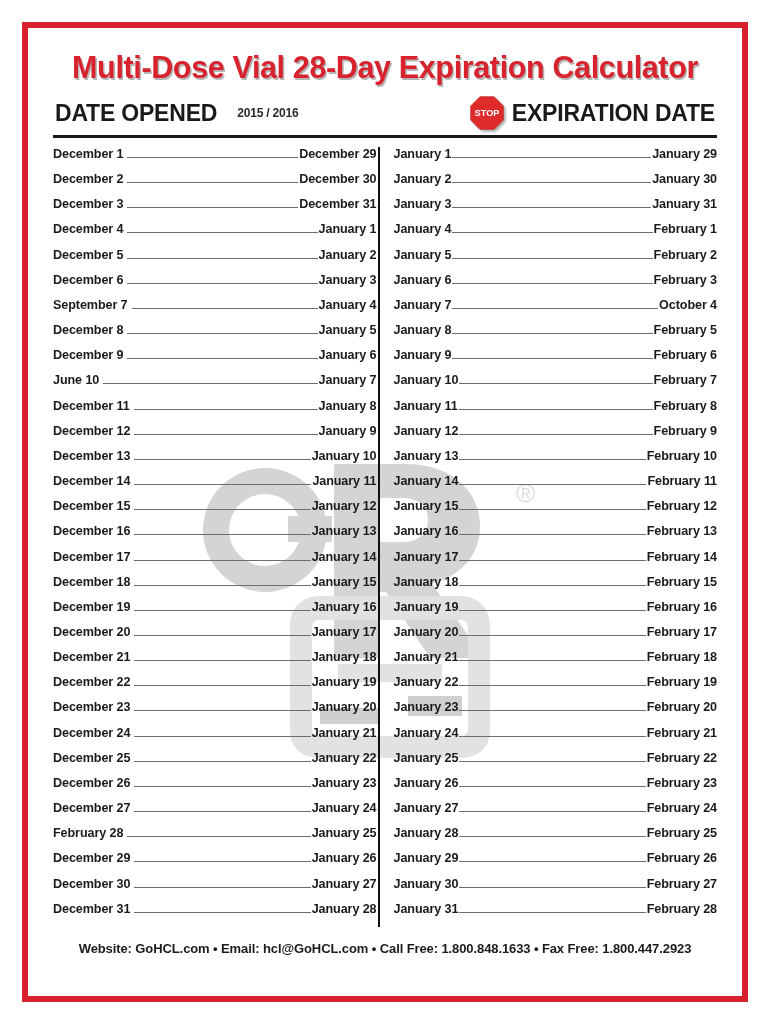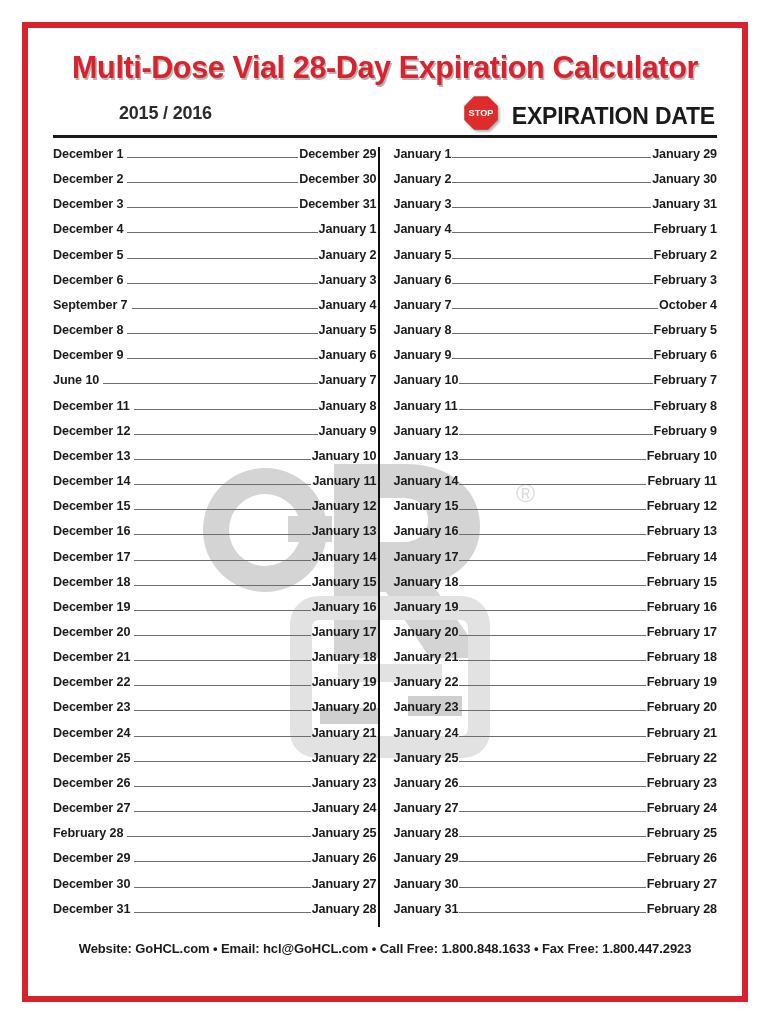--- a/index.html
+++ b/index.html
@@ -81,32 +81,32 @@
     height: 36px;
   }
   .date-opened {
     font-size: 23px;
     font-weight: bold;
     color: #1a1a1a;
     letter-spacing: -0.2px;
     white-space: nowrap;
   }
   .year-range {
-    font-size: 18px;
+    font-size: 12px;
     font-weight: bold;
     color: #2b2b2b;
-    margin-left: 64px;
+    margin-left: 20px;
     white-space: nowrap;
     letter-spacing: -0.2px;
   }
   .subhead-right {
     margin-left: auto;
     display: flex;
-    align-items: flex-end;
-    gap: 14px;
+    align-items: center;
+    gap: 8px;
     padding-left: 30px;
   }
   .stop-sign {
     position: relative;
     width: 34px;
     height: 34px;
     flex: 0 0 auto;
     filter: drop-shadow(2px 2px 1px rgba(120,120,120,0.6));
   }
   .stop-sign svg { display:block; width: 100%; height: 100%; }
@@ -206,20 +206,21 @@
             <rect x="238" y="268" width="54" height="20"></rect>
           </g>
           <text x="346" y="74" font-family="'Liberation Sans', sans-serif" font-size="26" fill="#dcdcdc">®</text>
         </svg>
       </div>
 
       <div class="header">
         <div class="title">Multi-Dose Vial 28-Day Expiration Calculator</div>
 
         <div class="subhead">
+          <span class="date-opened">DATE OPENED</span>
           <span class="year-range">2015 / 2016</span>
 
           <span class="subhead-right">
             <span class="stop-sign">
               <svg viewBox="0 0 100 100" aria-hidden="true">
                 <polygon points="29.3,2 70.7,2 98,29.3 98,70.7 70.7,98 29.3,98 2,70.7 2,29.3" fill="#e02b2b" stroke="#c01f1f" stroke-width="2"></polygon>
                 <text x="50" y="60" text-anchor="middle" font-family="'Liberation Sans', sans-serif" font-size="27" font-weight="bold" fill="#ffffff">STOP</text>
               </svg>
             </span>
             <span class="expiration-date">EXPIRATION DATE</span>

